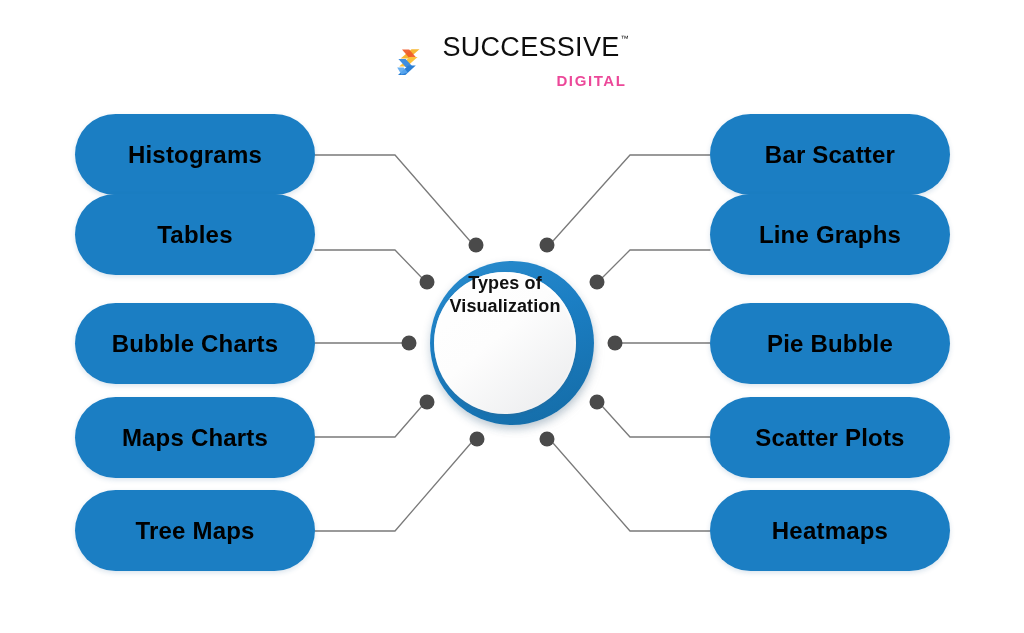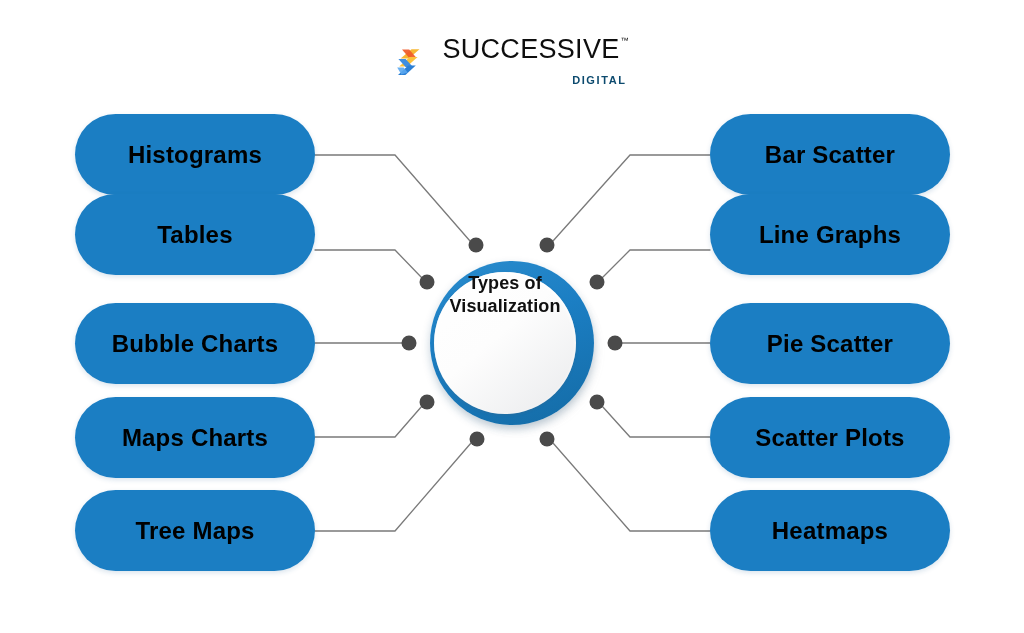--- a/index.html
+++ b/index.html
@@ -59,24 +59,24 @@
   }
   #logo-tm {
     font-size: 8px;
     color: #0e0e0e;
     line-height: 1;
     margin-top: 1px;
     margin-left: 1px;
   }
   #logo-sub {
     font-family: "Liberation Sans", sans-serif;
-    font-size: 11px;
+    font-size: 15px;
     font-weight: 700;
     letter-spacing: 1.6px;
-    color: #0c4a6e;
+    color: #ec4899;
     margin-top: 12px;
     margin-right: 2px;
   }
 
   
   #connector-layer {
     position: absolute;
     left: 0;
     top: 0;
     width: 1024px;
@@ -249,21 +249,21 @@
     <span class="node-label">Tree Maps</span>
   </div>
 
   <div class="node-pill col-right row-1">
     <span class="node-label">Bar Scatter</span>
   </div>
   <div class="node-pill col-right row-2">
     <span class="node-label">Line Graphs</span>
   </div>
   <div class="node-pill col-right row-3">
-    <span class="node-label">Pie Scatter</span>
+    <span class="node-label">Pie Bubble</span>
   </div>
   <div class="node-pill col-right row-4">
     <span class="node-label">Scatter Plots</span>
   </div>
   <div class="node-pill col-right row-5">
     <span class="node-label">Heatmaps</span>
   </div>
 
   <div id="center-hub">
     <div id="hub-shadow"></div>

